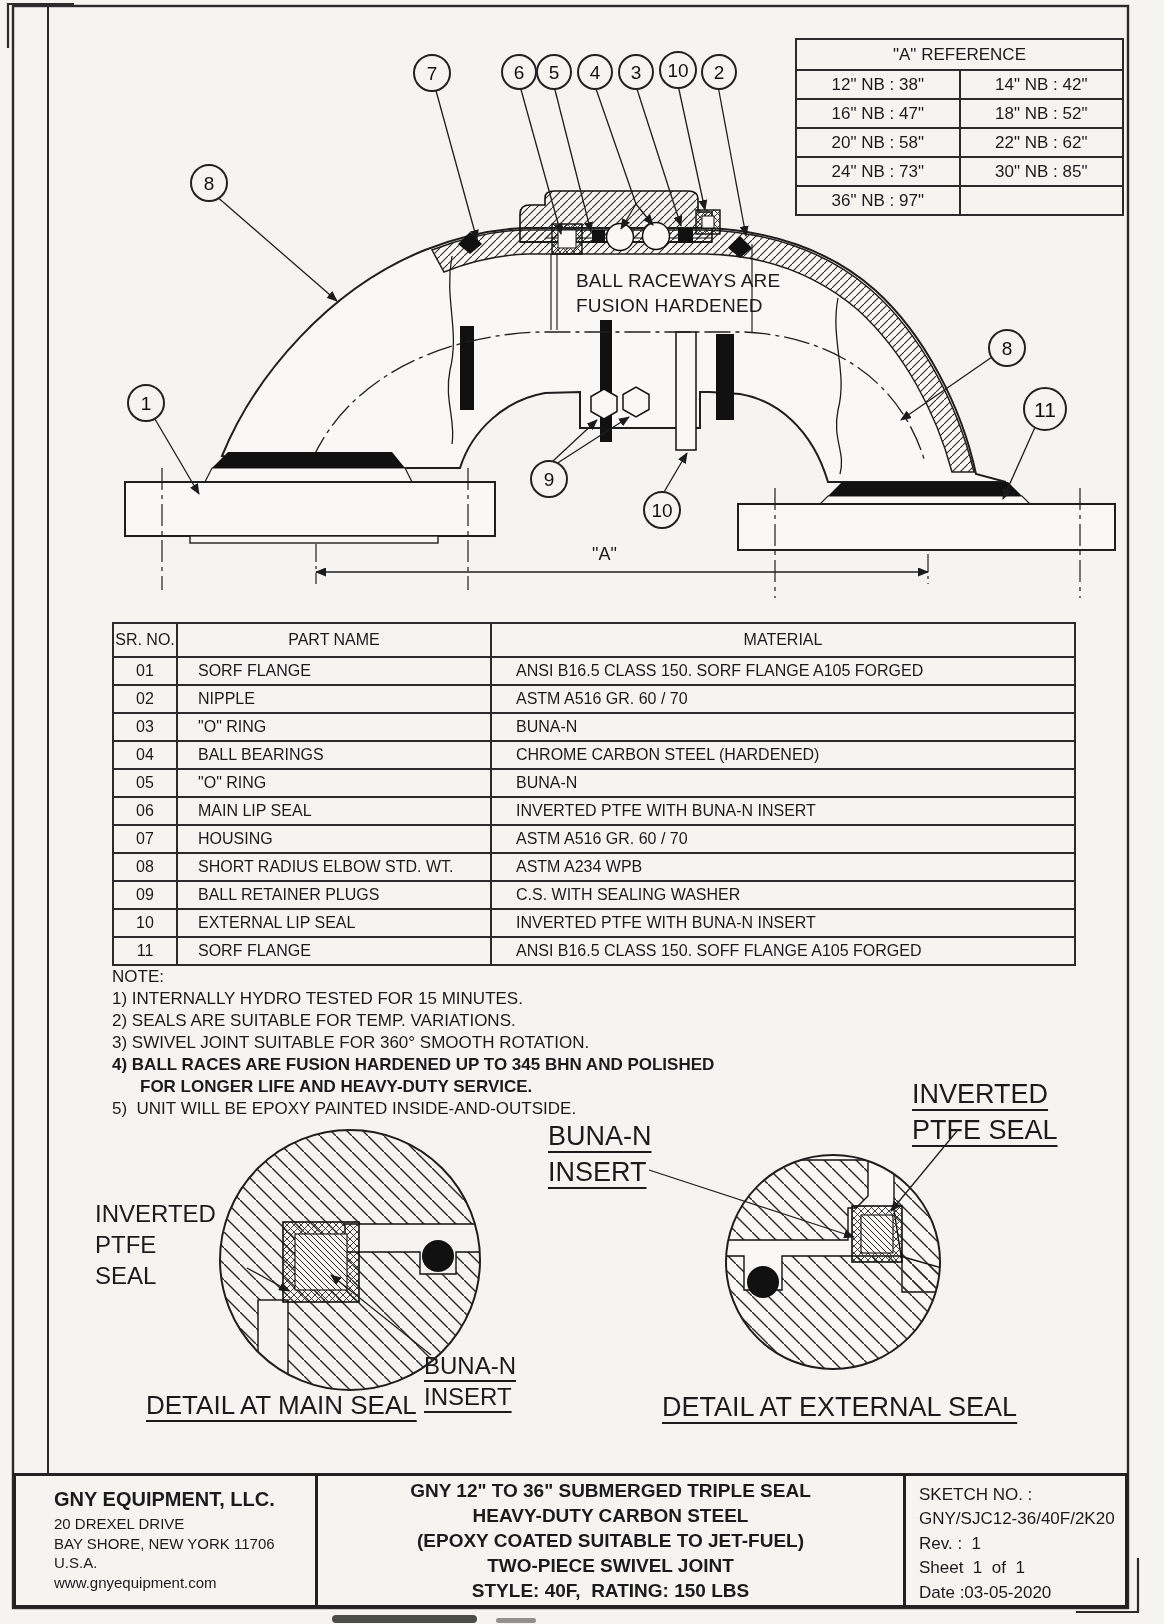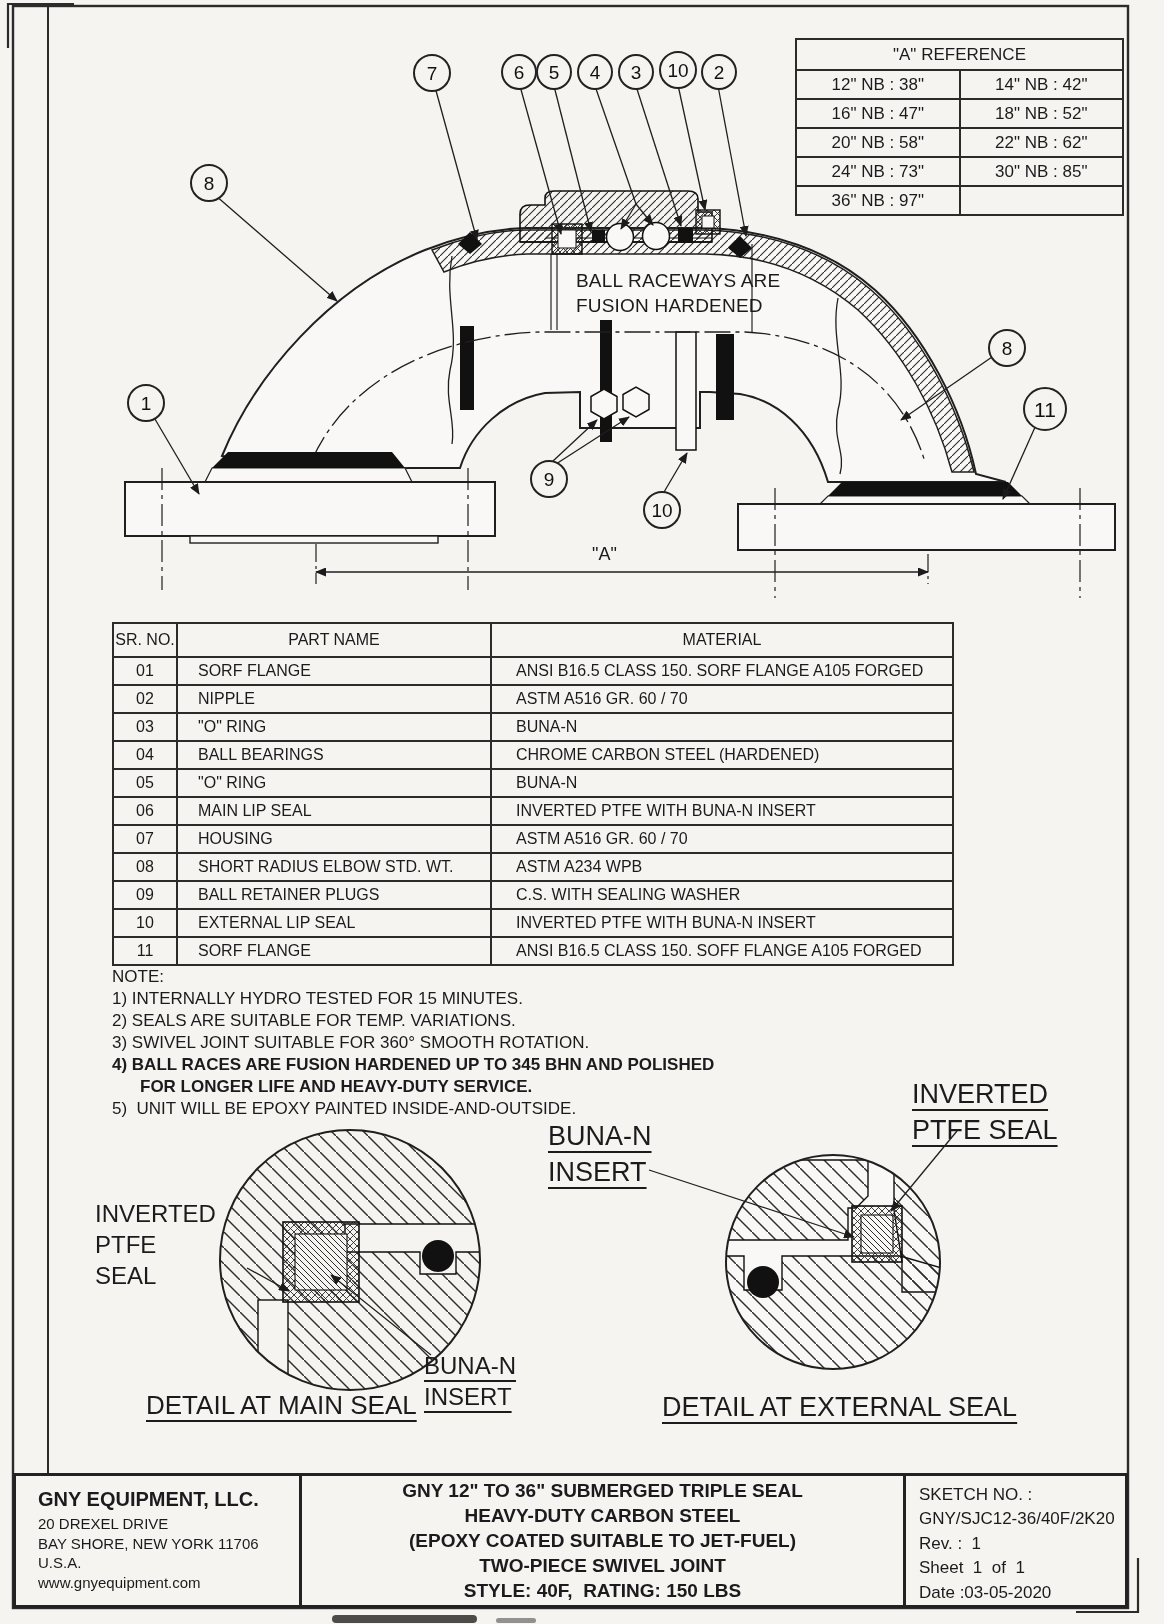--- a/index.html
+++ b/index.html
@@ -33,21 +33,21 @@
   
   .raceway-note{font-size:19px;line-height:25px;letter-spacing:.2px;}
   .dim-label{font-size:18px;}
   .detail-label-sm{font-size:24px;line-height:31px;}
   .detail-label-lg{font-size:27px;line-height:36px;}
   .detail-title-sm{font-size:26px;}
   .detail-title-lg{font-size:27px;}
   
   .title-block{left:13px;top:1473px;width:1115px;height:135px;border:3px solid #222;
                display:flex;box-sizing:border-box;background:#f5f4f1;z-index:6;}
-  .tb-left{width:286px;border-right:3px solid #222;box-sizing:border-box;padding:12px 0 0 22px;}
+  .tb-left{width:286px;border-right:3px solid #222;box-sizing:border-box;padding:12px 0 0 22px;margin-left:16px;}
   .tb-company{font-size:20px;font-weight:bold;margin-bottom:3px;}
   .tb-addr div{font-size:15px;line-height:19.5px;}
   .tb-center{flex:1;display:flex;flex-direction:column;justify-content:center;align-items:center;}
   .tb-center div{font-size:19px;font-weight:bold;line-height:25px;text-align:center;white-space:pre;}
   .tb-right{width:222px;border-left:3px solid #222;box-sizing:border-box;padding:7px 0 0 13px;}
   .tb-right div{font-size:17px;line-height:24.4px;white-space:pre;}
 </style>
 </head>
 <body>
 
@@ -266,21 +266,21 @@
           <td>30" NB : 85"</td>
         </tr>
 
         <tr>
           <td>36" NB : 97"</td>
           <td></td>
         </tr>
       </tbody>
   </table>
 
-  <table class="parts-table abs" style="left:112px;top:622px;width:842px;">
+  <table class="parts-table abs" style="left:112px;top:622px;width:964px;">
     <colgroup>
         <col style="width:64px">
         <col style="width:314px">
         <col>
       </colgroup>
     <thead>
       <tr>
         <th>SR. NO.</th>
         <th>PART NAME</th>
         <th>MATERIAL</th>

